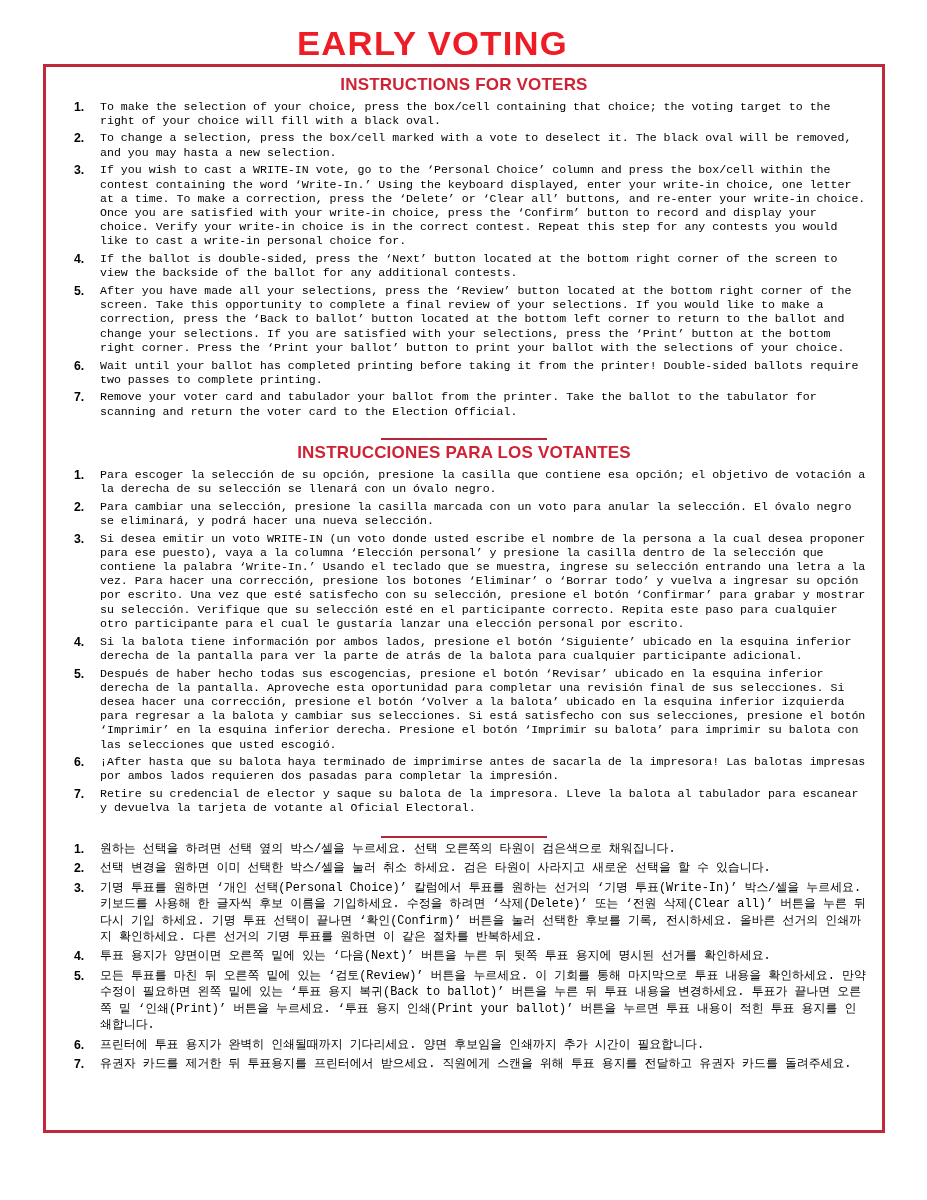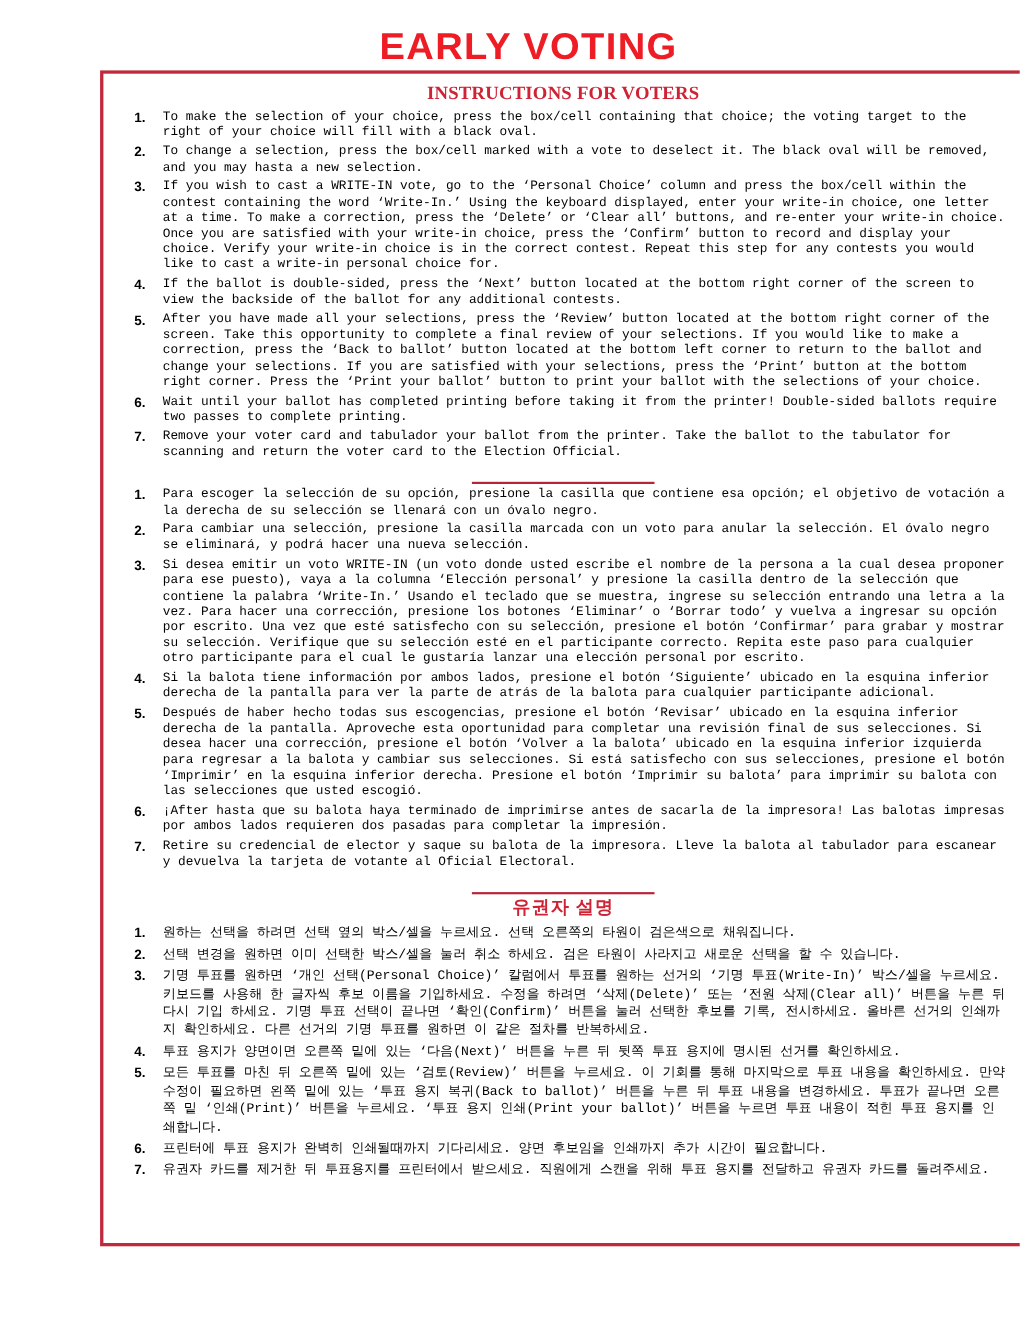--- a/index.html
+++ b/index.html
@@ -13,21 +13,20 @@
     font-family: "Liberation Sans", "DejaVu Sans", sans-serif;
     color: #000000;
     overflow: hidden;
   }
 
   .page {
     position: relative;
     width: 865px;
     height: 1200px;
     box-sizing: border-box;
-    margin-left: 48px;
   }
 
   
   .doc-title {
     text-align: center;
     color: #ee1c25;
     font-weight: bold;
     font-size: 34px;
     letter-spacing: 1.2px;
     line-height: 1;
@@ -52,21 +51,21 @@
 
   
   .section-head {
     text-align: center;
     color: #cf2335;
     font-weight: bold;
     font-size: 17px;
     letter-spacing: 0.2px;
     line-height: 1.15;
     margin: 0 0 5px 0;
-    font-family: Liberation Serif, serif;
+    font-family: Liberation Sans, sans-serif;
     transform: scaleX(1.0);
   }
   .section-head.ko {
     font-size: 16.5px;
     letter-spacing: 1px;
   }
 
   .head-rule {
     width: 166px;
     height: 2px;
@@ -158,20 +157,21 @@
       </li>
       <li>
         <span class="num">7.</span>
         <span class="txt">Remove your voter card and tabulador your ballot from the printer. Take the ballot to the tabulator for scanning and return the voter card to the Election Official.</span>
       </li>
     </ol>
 
     <div class="section-gap"></div>
 
     <div class="head-rule"></div>
+    <div class="section-head">INSTRUCCIONES PARA LOS VOTANTES</div>
     <ol class="instr">
       <li>
         <span class="num">1.</span>
         <span class="txt">Para escoger la selección de su opción, presione la casilla que contiene esa opción; el objetivo de votación a la derecha de su selección se llenará con un óvalo negro.</span>
       </li>
       <li>
         <span class="num">2.</span>
         <span class="txt">Para cambiar una selección, presione la casilla marcada con un voto para anular la selección. El óvalo negro se eliminará, y podrá hacer una nueva selección.</span>
       </li>
       <li>
@@ -192,21 +192,20 @@
       </li>
       <li>
         <span class="num">7.</span>
         <span class="txt">Retire su credencial de elector y saque su balota de la impresora. Lleve la balota al tabulador para escanear y devuelva la tarjeta de votante al Oficial Electoral.</span>
       </li>
     </ol>
 
     <div class="section-gap-ko"></div>
 
     <div class="head-rule"></div>
-    <div class="section-head ko">유권자 설명</div>
     <ol class="instr ko">
       <li>
         <span class="num">1.</span>
         <span class="txt">원하는 선택을 하려면 선택 옆의 박스/셀을 누르세요. 선택 오른쪽의 타원이 검은색으로 채워집니다.</span>
       </li>
       <li>
         <span class="num">2.</span>
         <span class="txt">선택 변경을 원하면 이미 선택한 박스/셀을 눌러 취소 하세요. 검은 타원이 사라지고 새로운 선택을 할 수 있습니다.</span>
       </li>
       <li>

